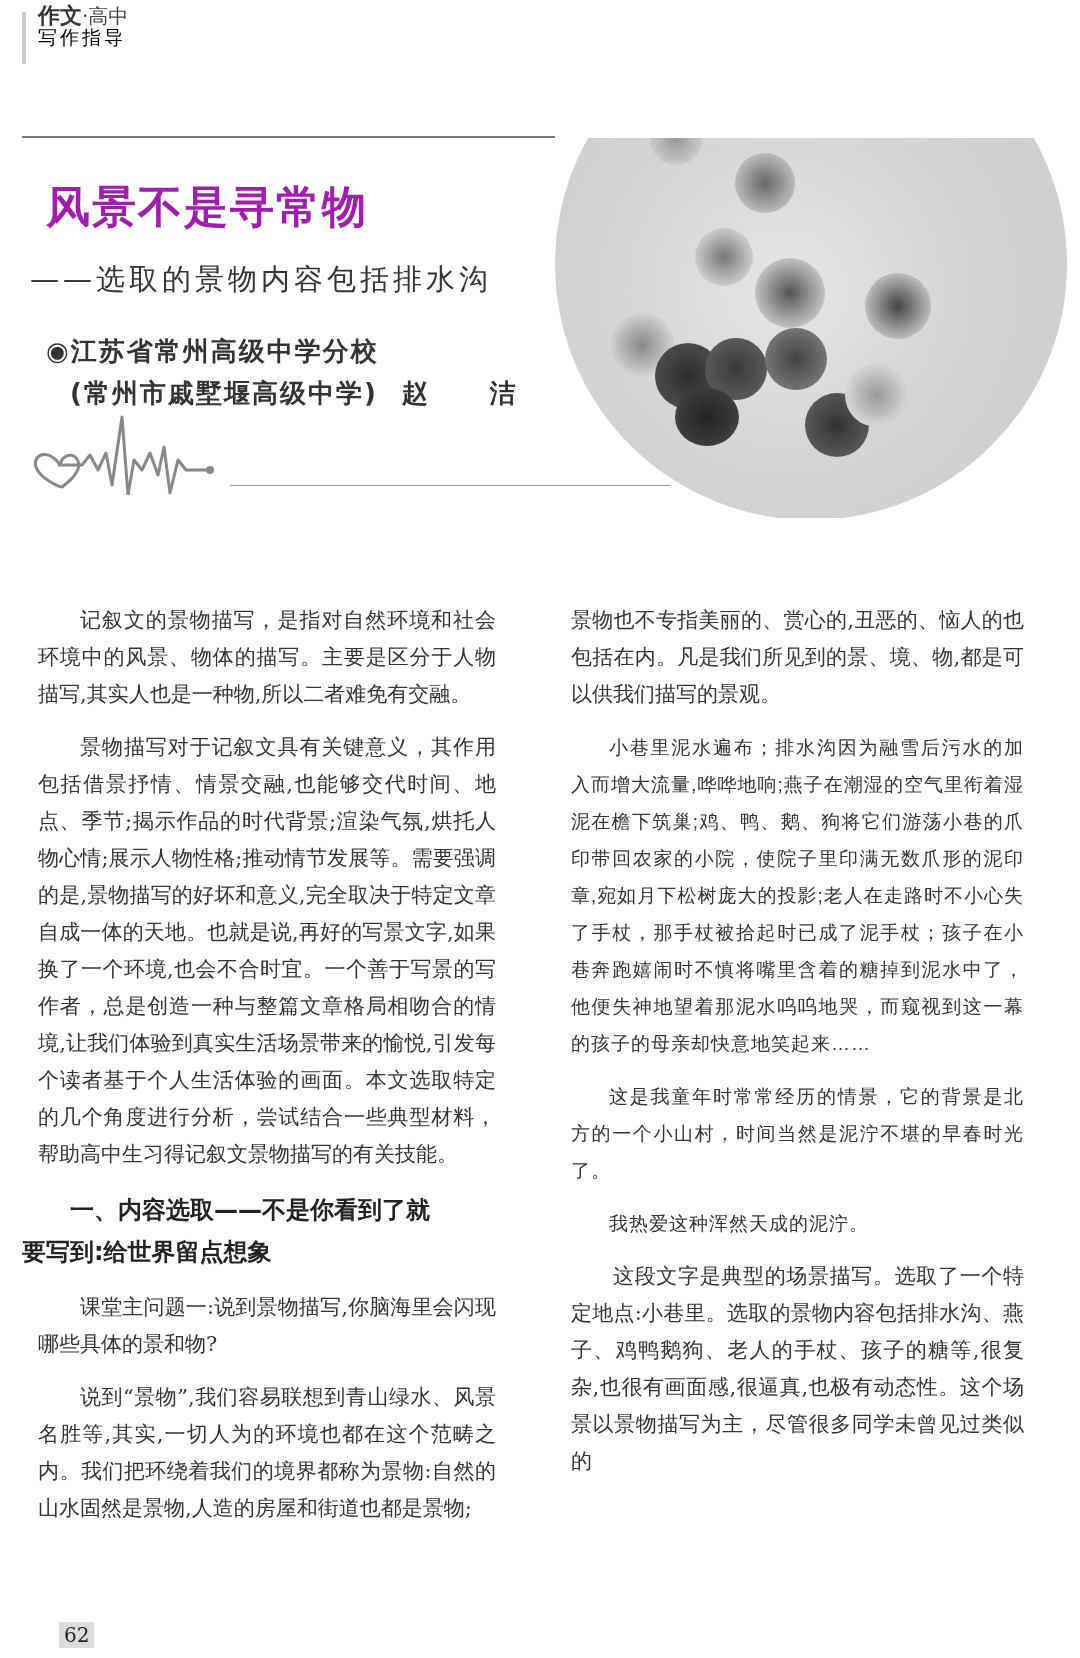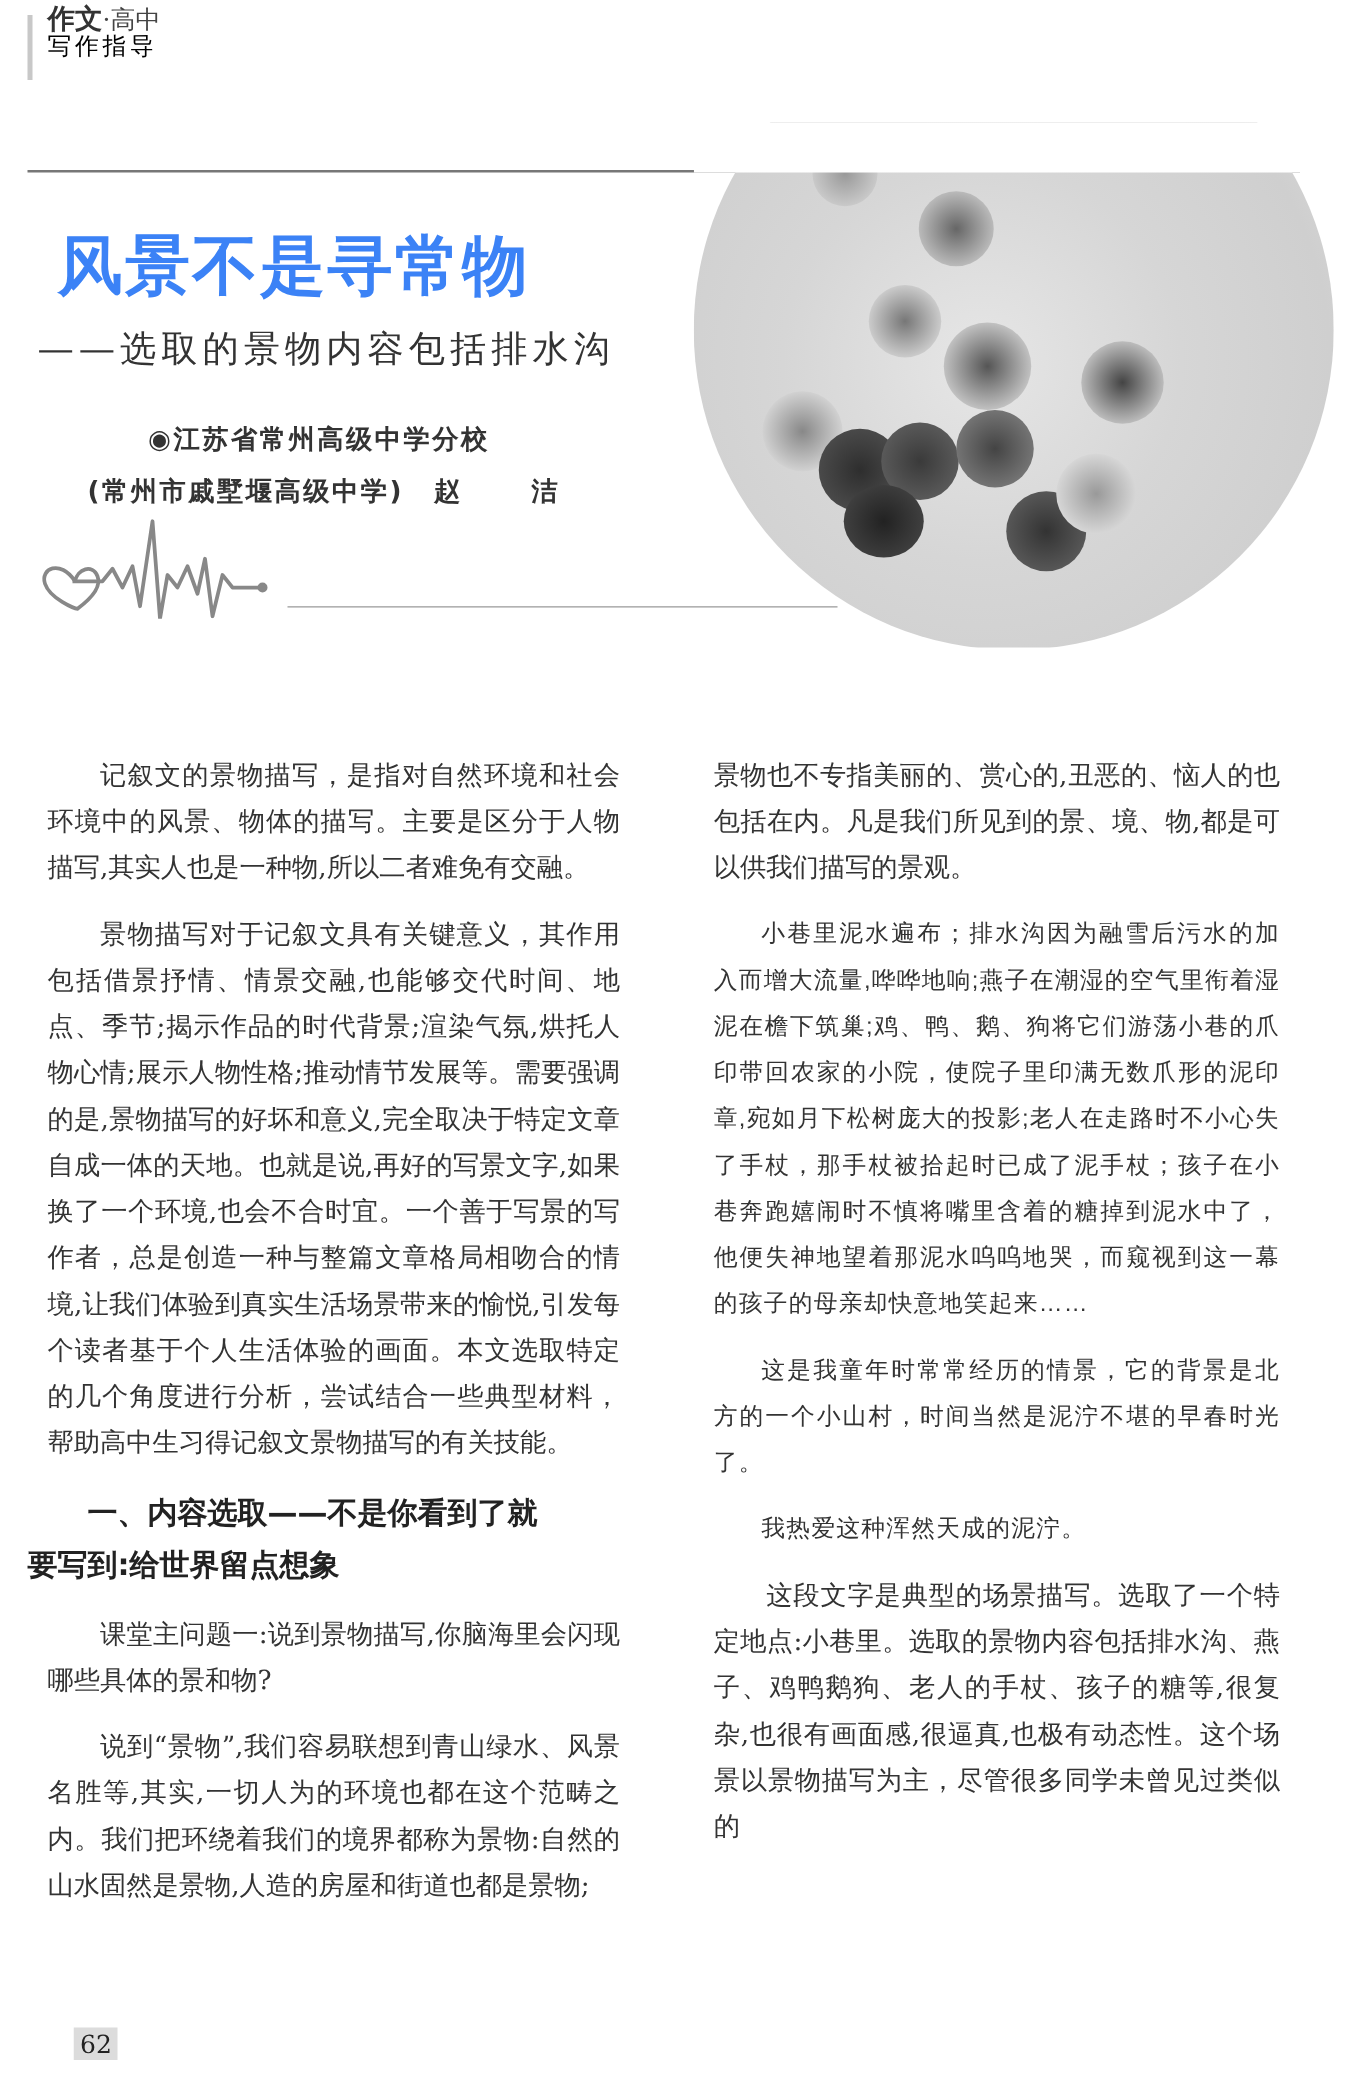--- a/index.html
+++ b/index.html
@@ -8,23 +8,23 @@
   .header { position:absolute; left:22px; top:12px; padding-left:12px; border-left:4px solid #c8c8c8; height:52px; }
   .header .mag { font-size:20px; line-height:18px; color:#444; margin-top:-6px; }
   .header .mag b { font-size:22px; font-weight:bold; color:#333; }
   .header .sec { font-size:19px; color:#000000; letter-spacing:3px; margin-top:0; }
   .rule-top { position:absolute; left:22px; top:136px; width:1018px; height:2px; background:#777; }
   .photo { position:absolute; left:555px; top:98px; width:512px; height:420px; overflow:hidden; }
   .photo .circle { position:absolute; left:0; top:-90px; width:512px; height:512px; border-radius:50%;
      background: radial-gradient(circle at 45% 55%, #e6e6e6 0%, #d6d6d6 40%, #cfcfcf 70%, #e2e2e2 100%); overflow:hidden; }
   .photo .cover { position:absolute; left:0; top:0; width:512px; height:40px; background:#fff; }
   .berry { position:absolute; border-radius:50%; }
-  .title { position:absolute; left:46px; top:178px; font-size:52px; font-weight:bold; letter-spacing:2px; color:#3b82f6; white-space:nowrap; }
+  .title { position:absolute; left:46px; top:178px; font-size:44px; font-weight:bold; letter-spacing:2px; color:#a21caf; white-space:nowrap; }
   .subtitle { position:absolute; left:30px; top:260px; font-size:29px; letter-spacing:4px; color:#333; white-space:nowrap; }
-  .author { position:absolute; left:46px; top:330px; font-family:"DejaVu Sans","Liberation Sans",sans-serif; font-weight:bold; font-size:21px; line-height:42px; color:#333; letter-spacing:2px;text-align:center; }
+  .author { position:absolute; left:46px; top:330px; font-family:"DejaVu Sans","Liberation Sans",sans-serif; font-weight:bold; font-size:26px; line-height:42px; color:#333; letter-spacing:2px; }
   .author .l2 { padding-left:24px; }
   .author .name { margin-left:24px; letter-spacing:18px; }
   .ecg { position:absolute; left:30px; top:415px; width:190px; height:80px; }
   .rule-mid { position:absolute; left:230px; top:485px; width:440px; height:1px; background:#999; }
   .col { position:absolute; top:586px; width:490px; font-size:21px; line-height:37px; color:#333; }
   .col.left { left:22px; }
   .col.right { left:555px; width:485px; }
   .col p { margin:16px; text-align:justify; }
   .col p.ind { text-indent:2em; }
   .col p.quote { font-family:Liberation Sans, sans-serif; font-size:19px; letter-spacing:1px; }

